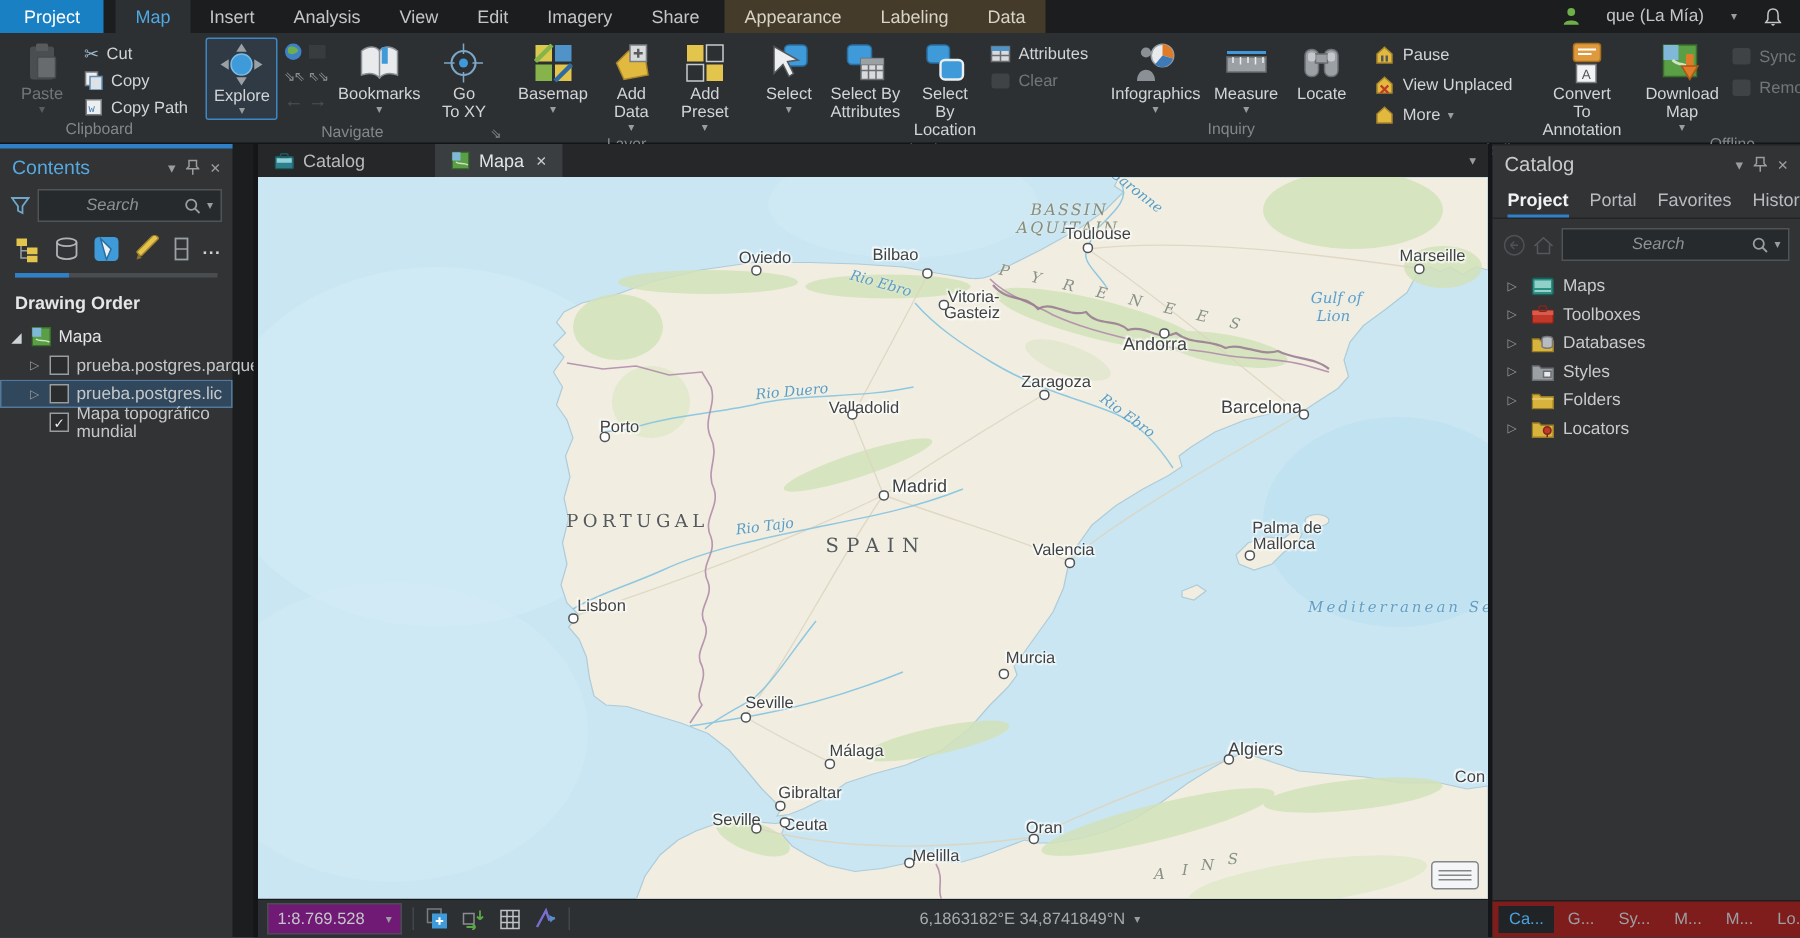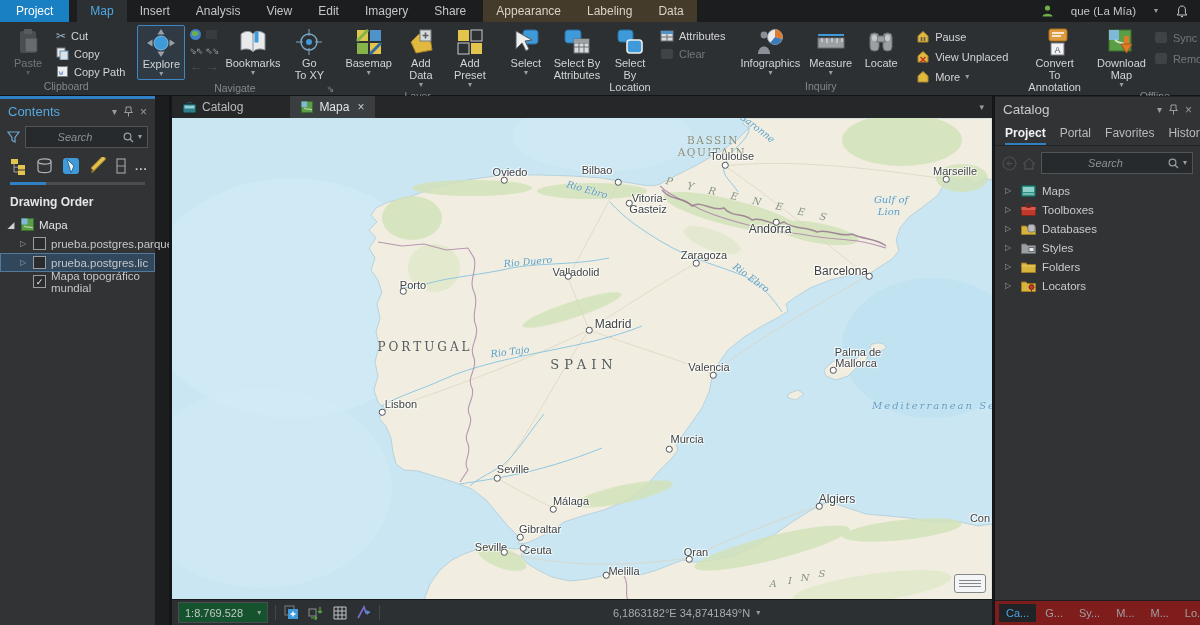--- a/index.html
+++ b/index.html
@@ -56,33 +56,33 @@
   .cbt.activeb{color:#4aa3e0;background:#212426;}
   
   .mapview{position:absolute;top:96px;left:172px;width:820px;bottom:0;display:flex;flex-direction:column;background:#252729;}
   .viewtabs{height:22px;display:flex;align-items:stretch;font-size:12px;position:relative;background:#252729;}
   .vtab{display:flex;align-items:center;gap:6px;padding:0 11px;color:#b8bbbd;}
   .vtab.activev{background:#3a3e41;color:#e2e4e6;}
   .vtclose{font-size:12px;color:#c8cacc;margin-left:2px;}
   .vtcaret{position:absolute;right:8px;top:6px;font-size:9px;color:#9a9da0;}
   .map-canvas{position:relative;flex:1;overflow:hidden;background:#c9e6f2;}
   .map-statusbar{height:25px;background:#2d3032;border-top:1px solid #17191b;display:flex;align-items:center;font-size:11px;color:#9da0a3;padding:0 6px;gap:7px;}
-  .scalebox{display:flex;align-items:center;gap:14px;background:#14532d;border:1px solid #4a4d50;height:19px;padding:0 6px;color:#c4c7c9;}
+  .scalebox{display:flex;align-items:center;gap:14px;background:#701a75;border:1px solid #4a4d50;height:19px;padding:0 6px;color:#c4c7c9;}
   .sbsep{width:1px;height:15px;background:#44474a;}
   .sbic{display:flex;align-items:center;justify-content:center;width:17px;height:17px;}
   .coords{margin-left:auto;margin-right:auto;display:flex;align-items:center;gap:6px;color:#a8abae;}
   .sbright{display:flex;align-items:center;gap:7px;}
   .pausebars{display:flex;gap:3px;}
   .pausebars i{width:4px;height:12px;background:#c0c3c5;}
   
   .mlabel{position:absolute;white-space:pre;pointer-events:none;line-height:10px;}
   .lab-city{font-size:11px;color:#3f4245;text-shadow:0 0 2px #fdfdfb,0 0 2px #fdfdfb,1px 1px 1px #fdfdfb,-1px -1px 1px #fdfdfb;}
   .lab-sea{font-family:"DejaVu Serif",serif;font-style:italic;font-size:10px;color:#639ec4;text-shadow:0 0 2px #d7ecf6;}
   .lab-river{font-family:"DejaVu Serif",serif;font-style:italic;font-size:9.5px;color:#5f9cc2;text-shadow:0 0 2px #e9f3ef;}
-  .lab-region{font-family:"DejaVu Serif",serif;font-size:10.5px;color:#878d80;letter-spacing:1.5px;text-shadow:0 0 2px #eef0e6;}
+  .lab-region{font-family:"DejaVu Serif",serif;font-style:italic;font-size:10.5px;color:#878d80;letter-spacing:1.5px;text-shadow:0 0 2px #eef0e6;}
   .lab-country{font-family:"DejaVu Serif",serif;font-size:12px;color:#55595e;text-shadow:0 0 2px #f4f1e6;}
   .lab-range{font-family:"DejaVu Serif",serif;font-style:italic;font-size:10px;color:#8b9186;text-shadow:0 0 2px #eef0e6;}
   .mdot{position:absolute;width:4.5px;height:4.5px;border:1.3px solid #505356;background:#fff;border-radius:50%;transform:translate(-50%,-50%);}
   .docicon{position:absolute;right:6px;bottom:6px;width:22px;height:17px;background:#f4f5f6;border:1px solid #84878a;border-radius:3px;display:flex;flex-direction:column;justify-content:center;gap:2px;padding:0 4px;}
   .docicon i{height:1px;background:#84878a;}
   .splitter{position:absolute;top:96px;bottom:0;width:3px;background:#141619;}
   svg{display:block;}
 </style>
 </head>
 <body>

